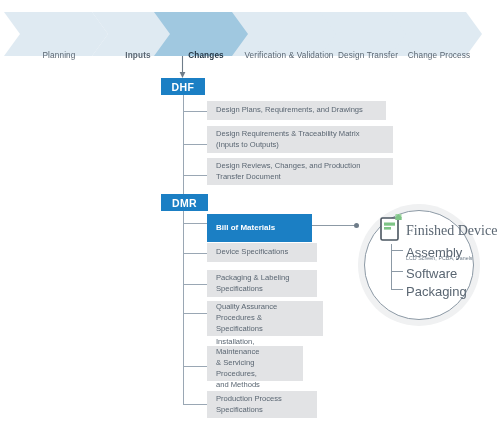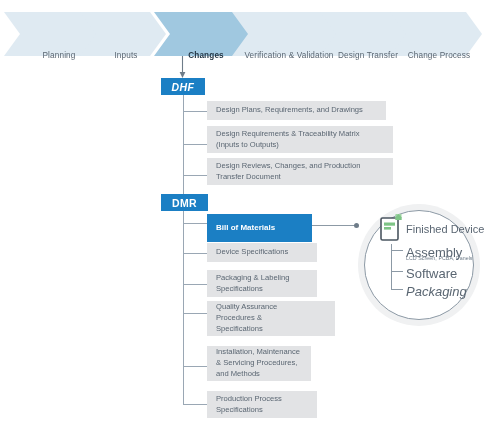--- a/index.html
+++ b/index.html
@@ -174,23 +174,24 @@
     top: 10px;
     width: 22px;
     height: 28px;
   }
   #device-icon svg { display: block; }
 
   #finished-device-label {
     position: absolute;
     left: 48px;
     top: 19px;
-    font-size: 11px;
+    font-size: 14px;
     color: #5a6672;
     white-space: nowrap;
+    font-family: Liberation Serif, serif;
   }
 
   .circle-sub {
     position: absolute;
     font-size: 13px;
     color: #5a6672;
     white-space: nowrap;
   }
   .circle-subnote {
     position: absolute;
@@ -217,21 +218,21 @@
 
   <div class="chevron" style="left:4px; width:104px;">
     <span class="chev-shape">
       <svg viewBox="0 0 104 44" preserveAspectRatio="none">
         <polygon points="0,0 88,0 104,22 88,44 0,44 16,22" fill="#dfeaf2"></polygon>
       </svg>
     </span>
     <span class="chev-label">Planning</span>
   </div>
 
-  <div class="chevron" style="left:80px; width:86px;">
+  <div class="chevron" style="left:92px; width:86px;font-weight:bold;">
     <span class="chev-shape">
       <svg viewBox="0 0 86 44" preserveAspectRatio="none">
         <polygon points="0,0 70,0 86,22 70,44 0,44 16,22" fill="#dfeaf2"></polygon>
       </svg>
     </span>
     <span class="chev-label">Inputs</span>
   </div>
 
   <div class="chevron active" style="left:154px; width:98px;">
     <span class="chev-shape">
@@ -273,21 +274,21 @@
   </div>
 </div>
 
 <div id="outputs-arrow">
   <svg width="9" height="22" viewBox="0 0 9 22">
     <line x1="4.5" y1="0" x2="4.5" y2="18" stroke="#6e7c89" stroke-width="1.1"></line>
     <polygon points="4.5,22 1.6,16 7.4,16" fill="#6e7c89"></polygon>
   </svg>
 </div>
 
-<div class="badge" style="left:161px; top:78px; width:44px; height:17px;font-style:italic;">
+<div class="badge" style="left:161px; top:78px; width:44px; height:17px;">
   <span>DHF</span>
 </div>
 
 <div class="vline" style="left:183px; top:95px; height:105px;"></div>
 
 <div class="hline" style="left:183px; top:111px; width:24px;"></div>
 <div class="hline" style="left:183px; top:144px; width:24px;"></div>
 <div class="hline" style="left:183px; top:175px; width:24px;"></div>
 
 <div class="item-box" style="left:207px; top:101px; width:179px; height:19px;">
@@ -323,27 +324,27 @@
 
 <div class="item-box" style="left:207px; top:243px; width:110px; height:19px;text-align:right;">
   <span class="item-text">Device Specifications</span>
 </div>
 
 <div class="item-box" style="left:207px; top:270px; width:110px; height:27px;">
   <span class="item-text">Packaging &amp; Labeling
 Specifications</span>
 </div>
 
-<div class="item-box" style="left:207px; top:301px; width:128px; height:35px;">
+<div class="item-box" style="left:207px; top:301px; width:116px; height:35px;">
   <span class="item-text">Quality Assurance
 Procedures &amp;
 Specifications</span>
 </div>
 
-<div class="item-box" style="left:207px; top:346px; width:104px; height:35px;">
+<div class="item-box" style="left:207px; top:346px; width:96px; height:35px;">
   <span class="item-text">Installation, Maintenance
 &amp; Servicing Procedures,
 and Methods</span>
 </div>
 
 <div class="item-box" style="left:207px; top:391px; width:110px; height:27px;">
   <span class="item-text">Production Process
 Specifications</span>
 </div>
 
@@ -373,16 +374,16 @@
     <span class="circle-line-v" style="left:33px; top:40px; height:45px;"></span>
     <span class="circle-line-h" style="left:33px; top:46px; width:12px;"></span>
     <span class="circle-line-h" style="left:33px; top:67px; width:12px;"></span>
     <span class="circle-line-h" style="left:33px; top:85px; width:12px;"></span>
 
     <div class="circle-sub" style="left:48px; top:41px;">Assembly</div>
     <div class="circle-subnote" style="left:48px; top:51px;">LCD Screen, PCBA, Panels</div>
 
     <div class="circle-sub" style="left:48px; top:62px;">Software</div>
 
-    <div class="circle-sub" style="left:48px; top:80px;font-style:italic;">Packaging</div>
+    <div class="circle-sub" style="left:48px; top:80px;">Packaging</div>
 
   </div>
 </div>
 
 </body></html>

